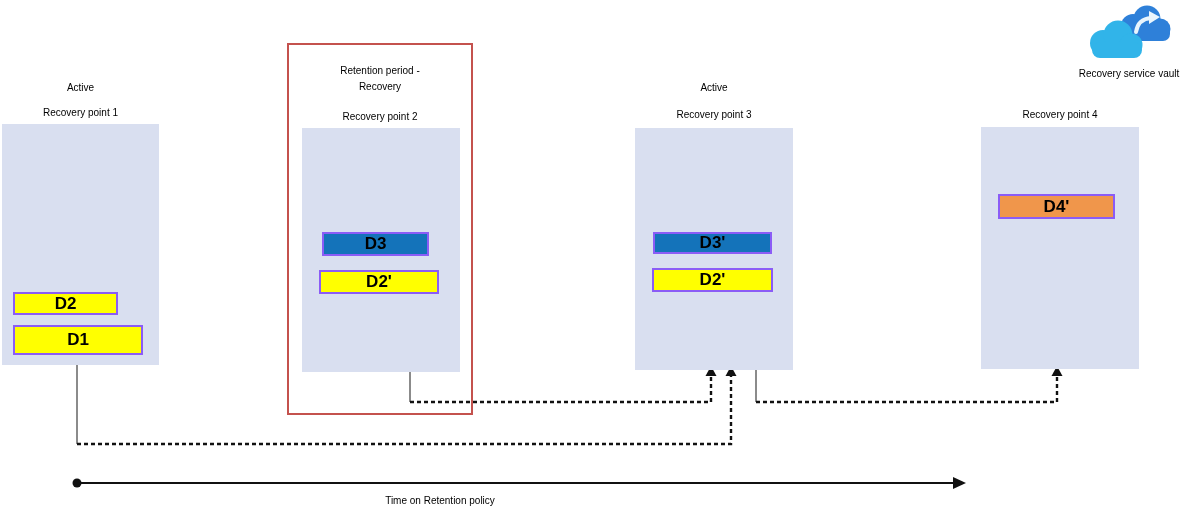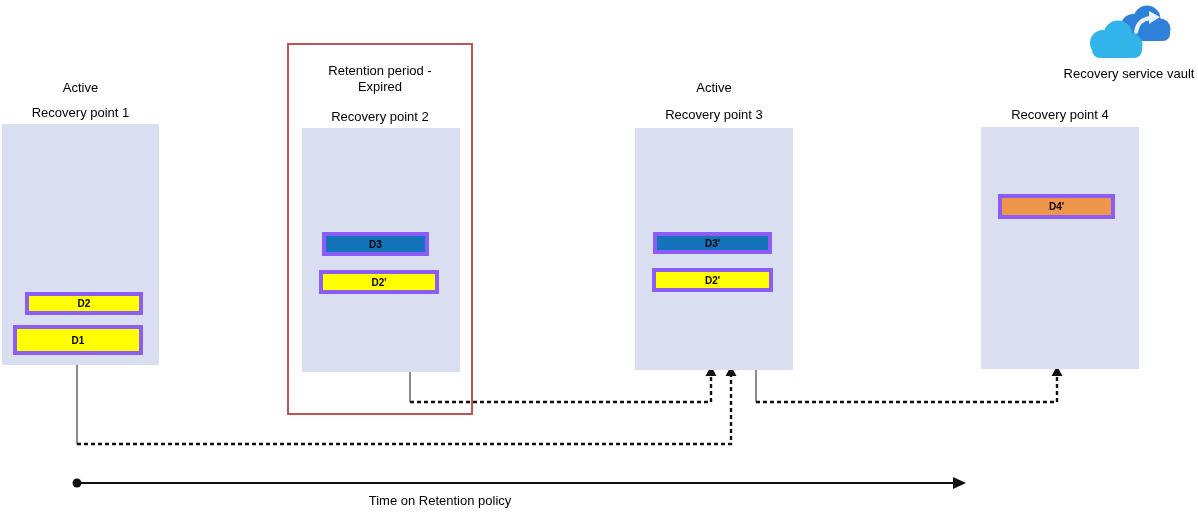--- a/index.html
+++ b/index.html
@@ -7,21 +7,21 @@
     position:relative;
     width:1198px;height:517px;
     font-family:"Liberation Sans", sans-serif;
     color:#000;
     overflow:hidden;
     background:#fff;
   }
   .lbl{
     position:absolute;
     text-align:center;
-    font-size:13px;
+    font-size:10px;
     line-height:14px;
     color:#000;
   }
   .col-box{
     position:absolute;
     background:#D9DFF0;
   }
   #col1{left:2px;top:124px;width:157px;height:241px;}
   #col2{left:302px;top:128px;width:158px;height:244px;}
   #col3{left:635px;top:128px;width:158px;height:242px;}
@@ -38,26 +38,26 @@
 
   .expired-rect{
     position:absolute;
     left:287px;top:43px;width:182px;height:368px;
     border:2px solid #C4524E;
     background:transparent;
   }
 
   .dbox{
     position:absolute;
-    border:4px solid #8b5cf6;
+    border:2px solid #8b5cf6;
     display:flex;align-items:center;justify-content:center;
-    font-weight:bold;font-size:10px;
+    font-weight:bold;font-size:17px;
     box-sizing:border-box;
   }
-  #d2-rp1 {left:13px; top:292px;width:118px;height:23px;margin-left:12px;}
+  #d2-rp1 {left:13px; top:292px;width:105px;height:23px;}
   #d1-rp1 {left:13px; top:325px;width:130px;height:30px;}
   #d3-rp2 {left:322px;top:232px;width:107px;height:24px;}
   #d2p-rp2{left:319px;top:270px;width:120px;height:24px;}
   #d3p-rp3{left:653px;top:232px;width:119px;height:22px;}
   #d2p-rp3{left:652px;top:268px;width:121px;height:24px;}
   #d4p-rp4{left:998px;top:194px;width:117px;height:25px;}
 
   .overlay{
     position:absolute;left:0;top:0;width:1198px;height:517px;
     pointer-events:none;
@@ -95,21 +95,21 @@
       <polygon points="966,483 953,477 953,489" fill="#111"></polygon>
     </g>
   </svg>
 
   <div class="expired-rect" style="border-color: rgb(196, 82, 78);"></div>
 
   <div class="lbl" id="rp1-status">Active</div>
   <div class="lbl" id="rp1-title">Recovery point 1</div>
 
   <div class="lbl" id="rp2-status1">Retention period -</div>
-  <div class="lbl" id="rp2-status2">Expired</div>
+  <div class="lbl" id="rp2-status2">Recovery</div>
   <div class="lbl" id="rp2-title">Recovery point 2</div>
 
   <div class="lbl" id="rp3-status">Active</div>
   <div class="lbl" id="rp3-title">Recovery point 3</div>
 
   <div class="lbl" id="rp4-title">Recovery point 4</div>
 
   <div class="col-box" id="col1" style="background: rgb(217, 223, 240);"></div>
   <div class="col-box" id="col2" style="background: rgb(217, 223, 240);"></div>
   <div class="col-box" id="col3" style="background: rgb(217, 223, 240);"></div>

